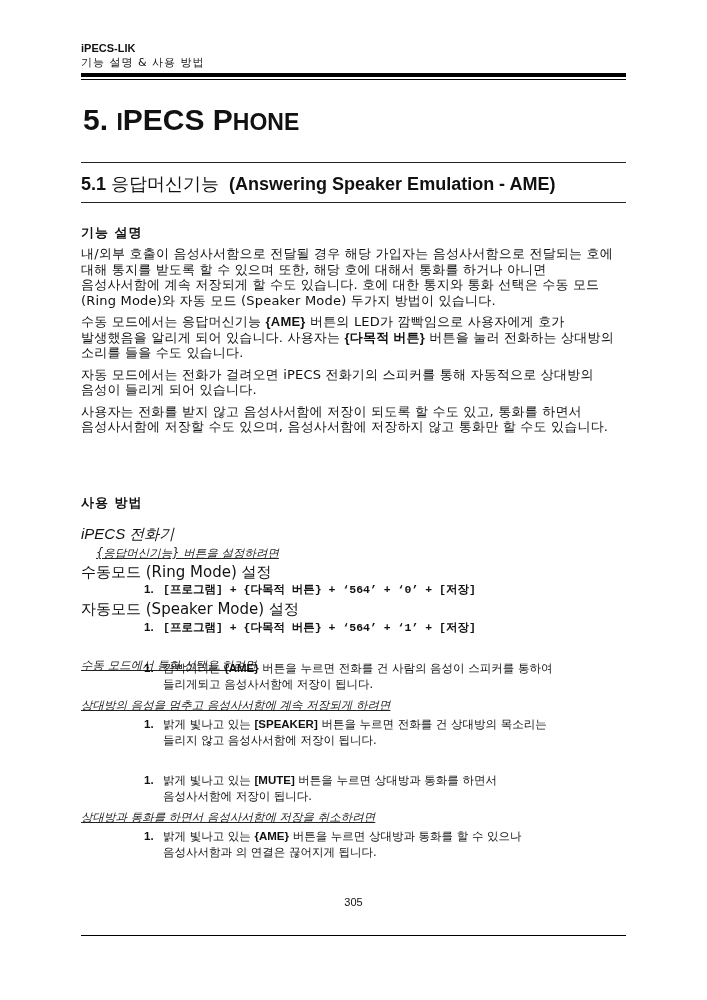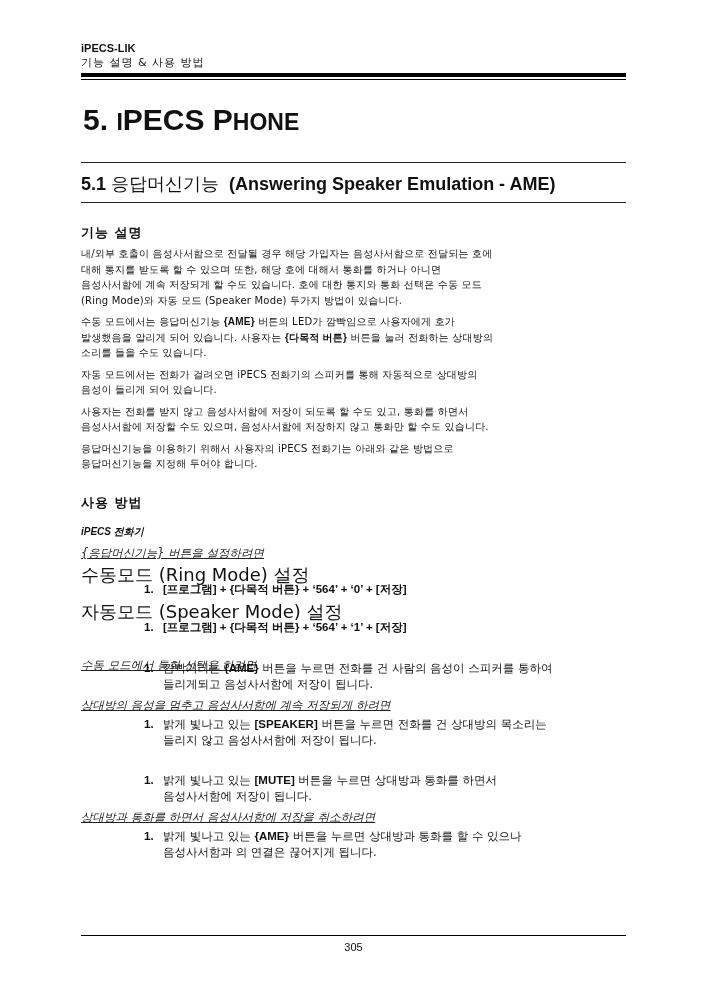--- a/index.html
+++ b/index.html
@@ -14,33 +14,33 @@
     .rule-thin { left: 81px; top: 79px; width: 545px; height: 1px; background: #000; }
     .chapter-title { left: 83px; top: 98px; font-family: "Liberation Sans", sans-serif;
                      font-weight: bold; font-size: 30px; line-height: 44px; white-space: nowrap; }
     .chapter-title .sc { font-size: 23px; }
     .rule-sec-top { left: 81px; top: 162px; width: 545px; height: 1px; background: #222; }
     .section-title { left: 81px; top: 172px; font-size: 18px; font-weight: bold; line-height: 24px;
                      white-space: nowrap; font-family: "Liberation Sans", sans-serif; }
     .section-title .ko { font-family: "DejaVu Sans", sans-serif; font-weight: normal; font-size: 18px; }
     .rule-sec-bot { left: 81px; top: 202px; width: 545px; height: 1px; background: #222; }
     .subhead { font-size: 13px; font-weight: bold; letter-spacing: 1px; }
-    .para { left: 81px; width: 545px; font-size: 10px; line-height: 15.5px; letter-spacing: 0.2px; }
+    .para { left: 81px; width: 545px; font-size: 13px; line-height: 15.5px; letter-spacing: 0.2px; }
     .para p { margin: 0 0 6px 0; }
     .para b { font-family: "Liberation Sans", sans-serif; }
-    .item-title { font-size: 10px; font-weight: bold; font-style: italic; font-family: "Liberation Sans", sans-serif; }
+    .item-title { font-size: 15px; font-weight: normal; font-style: italic; font-family: "Liberation Sans", sans-serif; }
     .proc { font-size: 11.5px; font-style: italic; text-decoration: underline; color: #222; }
-    .mode { font-size: 18px; }
+    .mode { font-size: 15px; }
     .step { position: absolute; left: 144px; width: 480px; font-size: 11.5px; line-height: 15.5px; }
     .step .num { position: absolute; left: 0; top: 0; font-weight: bold; font-family: "Liberation Sans", sans-serif; }
     .step .txt { display: block; margin-left: 19px; }
     .step b { font-family: "Liberation Sans", sans-serif; }
-    .cmd { font-weight: bold; font-family: Liberation Sans, sans-serif; }
+    .cmd { font-weight: bold; font-family: Liberation Mono, monospace; }
     .rule-foot { left: 81px; top: 935px; width: 545px; height: 1px; background: #000; }
-    .page-num { left: 0; width: 707px; top: 941px; text-align: center; font-size: 11px;
+    .page-num { left: 0; width: 707px; top: 896px; text-align: center; font-size: 11px;
                 font-family: "Liberation Sans", sans-serif; }
   </style>
 </head>
 <body>
 
 <div class="page">
 
   <div class="abs hdr-product">iPECS-LIK</div>
   <div class="abs hdr-sub">기능 설명 &amp; 사용 방법</div>
   <div class="abs rule-thick"></div>
@@ -74,30 +74,26 @@
       <span>소리를 들을 수도 있습니다.</span>
     </p>
     <p>
       <span>자동 모드에서는 전화가 걸려오면 iPECS 전화기의 스피커를 통해 자동적으로 상대방의</span><br>
       <span>음성이 들리게 되어 있습니다.</span>
     </p>
     <p>
       <span>사용자는 전화를 받지 않고 음성사서함에 저장이 되도록 할 수도 있고, 통화를 하면서</span><br>
       <span>음성사서함에 저장할 수도 있으며, 음성사서함에 저장하지 않고 통화만 할 수도 있습니다.</span>
     </p>
-    <p>
-      <span>응답머신기능을 이용하기 위해서 사용자의 iPECS 전화기는 아래와 같은 방법으로</span><br>
-      <span>응답머신기능을 지정해 두어야 합니다.</span>
-    </p>
   </div>
 
   <div class="abs subhead" style="left:81px; top:494px;">사용 방법</div>
   <div class="abs item-title" style="left:81px; top:525px;">iPECS 전화기</div>
 
-  <div class="abs proc" style="left:81px; top:546px;text-align:right;">{응답머신기능} 버튼을 설정하려면</div>
+  <div class="abs proc" style="left:96px; top:546px;text-align:right;">{응답머신기능} 버튼을 설정하려면</div>
   <div class="abs mode" style="left:81px; top:563px;">수동모드 (Ring Mode) 설정</div>
   <div class="step" style="top:582px;">
     <span class="num">1.</span>
     <span class="txt cmd">[프로그램] + {다목적 버튼} + ‘564’ + ‘0’ + [저장]</span>
   </div>
   <div class="abs mode" style="left:81px; top:600px;">자동모드 (Speaker Mode) 설정</div>
   <div class="step" style="top:620px;">
     <span class="num">1.</span>
     <span class="txt cmd">[프로그램] + {다목적 버튼} + ‘564’ + ‘1’ + [저장]</span>
   </div>

